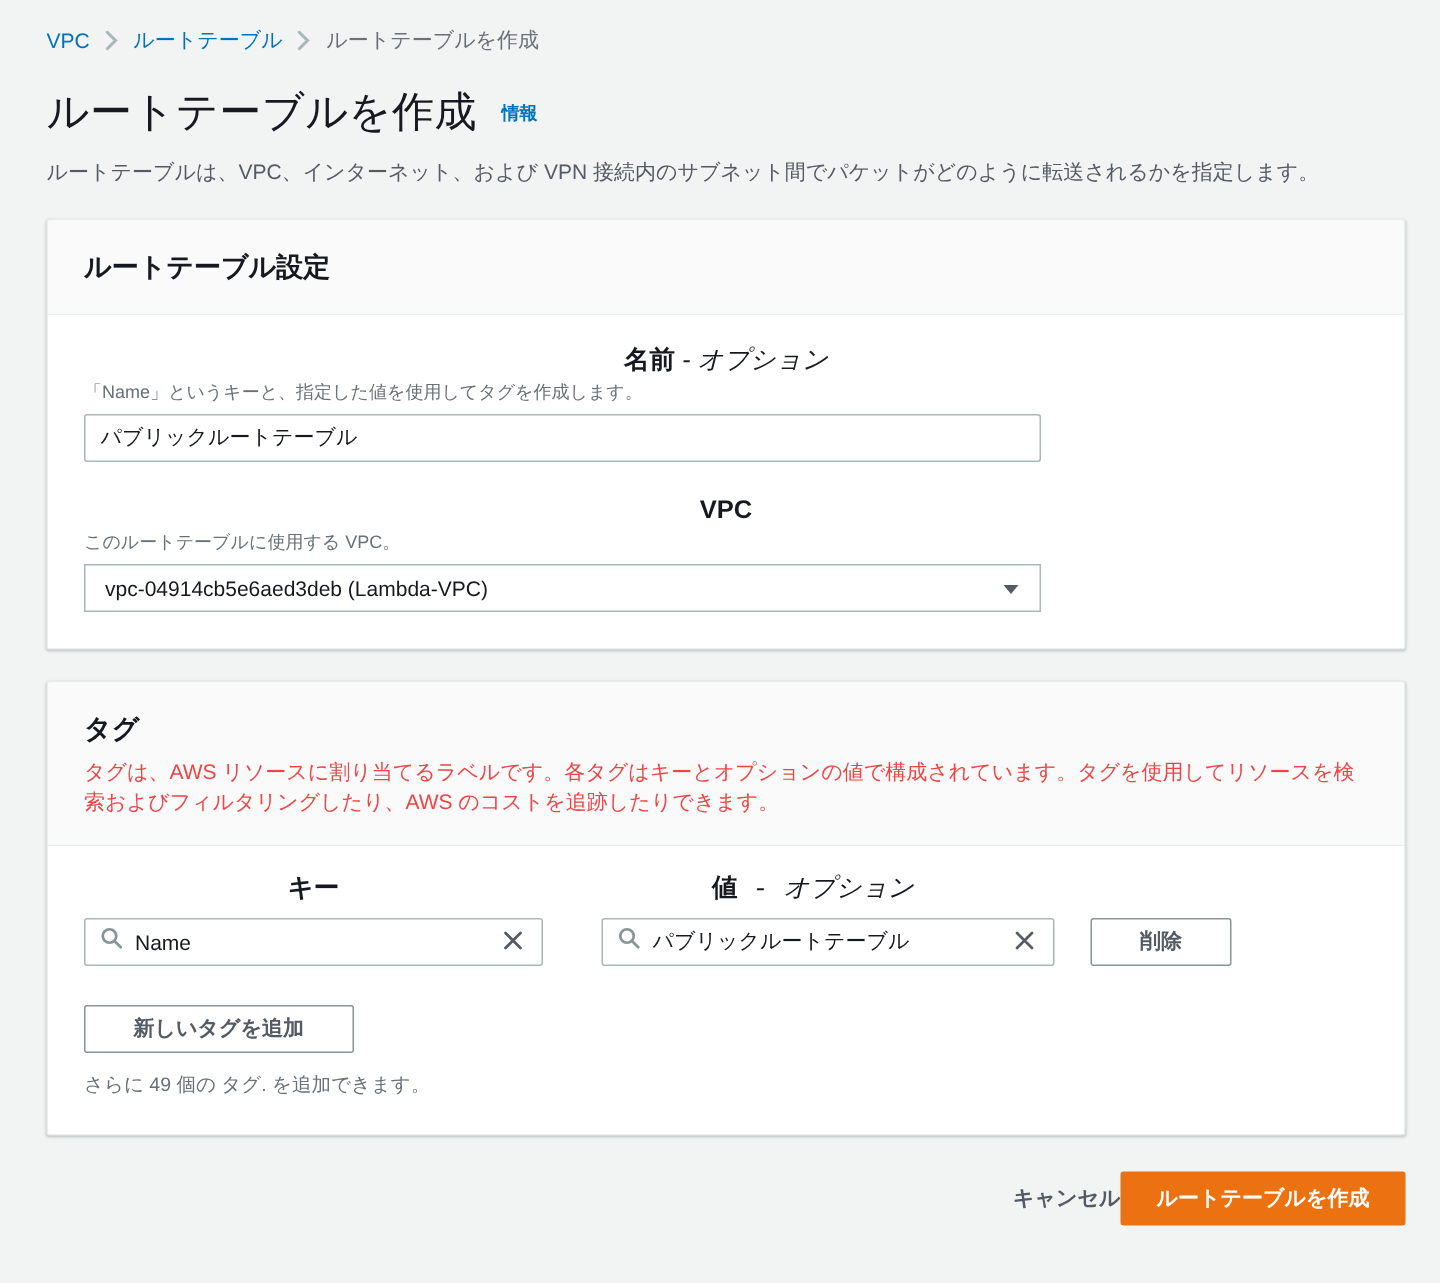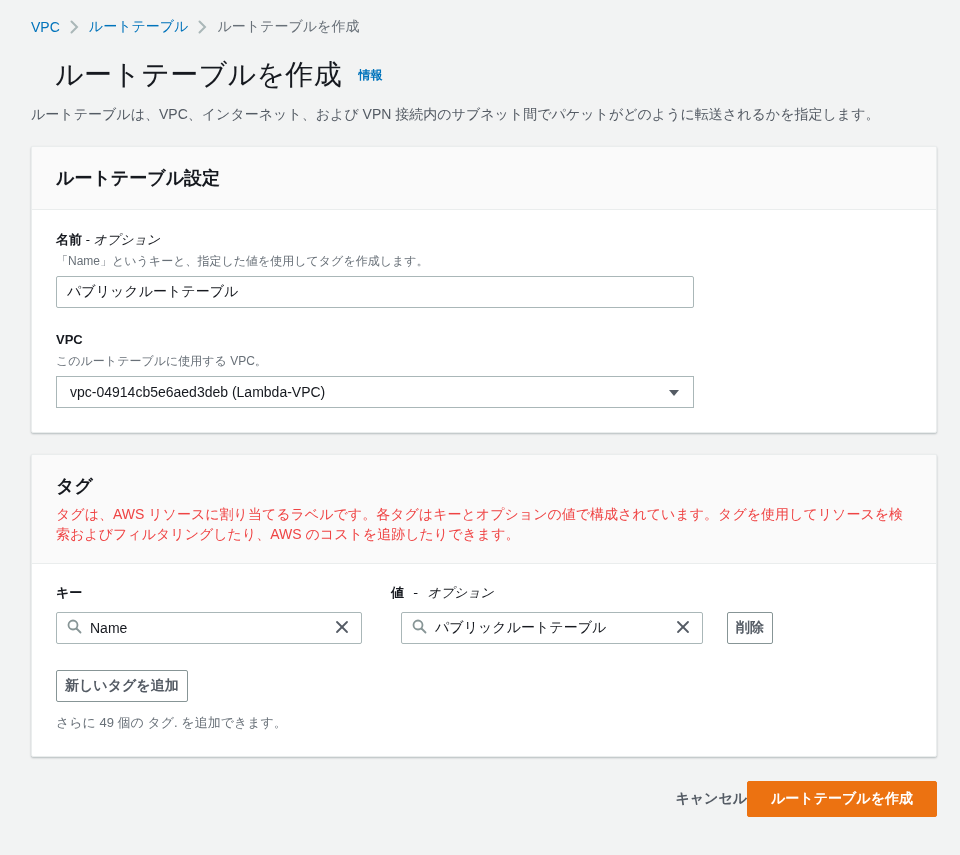--- a/index.html
+++ b/index.html
@@ -14,21 +14,21 @@
   }
   .page { padding: 18px 23px 0 31px; }
 
   
   .breadcrumb { display: flex; align-items: center; gap: 10px; font-size: 14px; }
   .crumb-link { color: #0073bb; text-decoration: none; cursor: pointer; }
   .crumb-current { color: #687078; }
   .crumb-sep { display: inline-flex; align-items: center; }
 
   
-  .title-row { margin-top: 20px; margin-left: 24px; }
+  .title-row { margin-top: 20px; }
   .page-title { display: inline; font-size: 28px; font-weight: 500; margin: 0; letter-spacing: 0.3px; }
   .info-link { font-size: 12px; font-weight: 700; color: #0073bb; margin-left: 12px; text-decoration: none; vertical-align: 5px; cursor: pointer; }
   .page-desc { margin-top: 10px; font-size: 14px; line-height: 21px; color: #545b64; max-width: 906px; }
 
   
   .card {
     background: #ffffff;
     border-radius: 2px;
     border: 1px solid #eaeded;
     box-shadow: 0 1px 2px rgba(0,28,36,0.25);
@@ -38,21 +38,21 @@
     background: #fafafa;
     padding: 19px 24px;
     border-bottom: 1px solid #eaeded;
     border-radius: 2px 2px 0 0;
   }
   .card-title { font-size: 18px; font-weight: 700; line-height: 24px; }
   .card-desc { margin-top: 6px; font-size: 14px; line-height: 20px; color: #ef4444; max-width: 856px; }
   .card-body { padding: 20px 24px 24px 24px; }
 
   
-  .field-label { font-size: 13px; font-weight: 700; line-height: 20px; }
+  .field-label { font-size: 17px; font-weight: 700; line-height: 20px; text-align: center; }
   .optional-suffix { font-weight: 400; font-style: italic; }
   .field-help { font-size: 12px; color: #687078; margin-top: 3px; line-height: 16px; }
   .text-input {
     display: block;
     margin-top: 7px;
     width: 638px;
     height: 32px;
     border: 1px solid #aab7b8;
     border-radius: 2px;
     padding: 4px 10px;
@@ -101,21 +101,21 @@
     font-family: inherit;
     color: #16191f;
     padding: 0;
     margin-left: 8px;
     min-width: 0;
     background: transparent;
   }
   .clear-btn { background: none; border: none; padding: 2px; cursor: pointer; display: flex; align-items: center; }
   .btn-secondary {
     height: 32px;
-    padding: 0 8px;
+    padding: 0 32px;
     background: #fff;
     border: 1px solid #879596;
     border-radius: 2px;
     color: #545b64;
     font-size: 14px;
     font-weight: 700;
     font-family: inherit;
     cursor: pointer;
   }
   .remove-btn { margin-left: 24px; }

